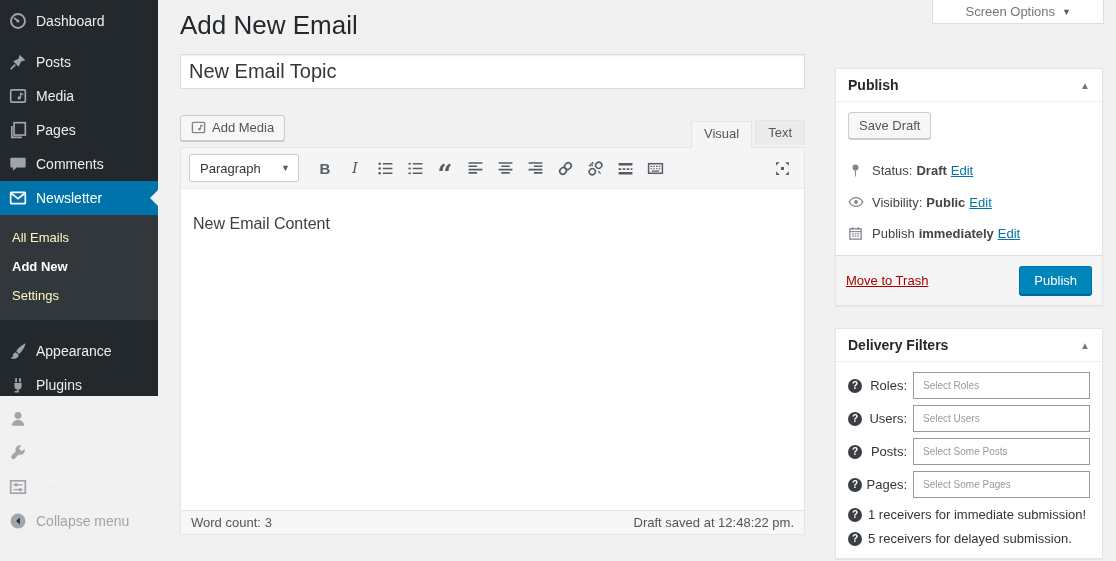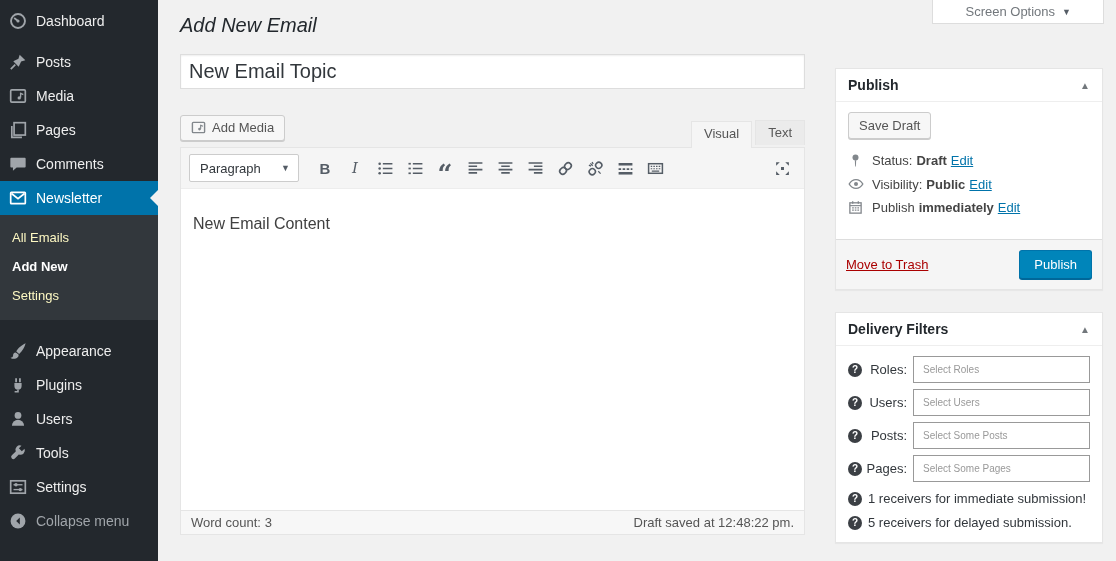--- a/index.html
+++ b/index.html
@@ -5,21 +5,21 @@
   * { box-sizing: border-box; margin: 0; padding: 0; }
   html,body { width:1116px; height:561px; overflow:hidden; }
   body {
     background:#f1f1f1;
     font-family:"Liberation Sans", sans-serif;
     font-size:13px; color:#444;
     position:relative;
   }
   
   .sidebar {
-    position:absolute; left:0; top:0; width:158px; height:561px;
+    position:absolute; left:0; top:0; width:158px; height:396px;
     background:#23282d; color:#eee; z-index:5;
   }
   .menu { list-style:none; padding-top:4px; }
   .menu-item {
     display:flex; align-items:center; height:34px;
     padding:0 6px 0 8px; font-size:14px; color:#eee; cursor:pointer;
   }
   .menu-item .mi-icon {
     width:20px; min-width:20px; height:20px; display:flex; align-items:center; justify-content:center;
     color:#a0a5aa; margin-right:8px;
@@ -49,23 +49,22 @@
     background:#fff; border:1px solid #ddd; border-top:none;
     padding:4px 32px; color:#72777c; font-size:13px;
     display:flex; align-items:center; gap:7px; cursor:pointer;
   }
   .screen-options .so-arrow { font-size:9px; color:#555d66; }
   
   .main {
     position:absolute; left:158px; top:0; width:680px; padding:12px 0 0 22px;
   }
   h1.page-title {
-    font-size:20px; font-weight:400; color:#23282d; line-height:26px;
+    font-size:26px; font-weight:400; color:#23282d; line-height:26px;
     margin-bottom:16px;
-    font-style:italic;
   }
   .title-input {
     width:625px; height:35px; background:#fff; border:1px solid #ddd;
     box-shadow:inset 0 1px 2px rgba(0,0,0,.07);
     padding:3px 8px; font-size:20px; color:#32373c;
     font-family:"Liberation Sans", sans-serif; outline:none;
     margin-bottom:14px; display:block;
   }
   .editor-wrap { width:625px; }
   .editor-tools {
@@ -126,28 +125,28 @@
     display:flex; justify-content:space-between; align-items:center;
     padding:8px 12px; border-bottom:1px solid #eee; cursor:pointer;
   }
   .postbox-header .pb-title { font-size:14px; font-weight:bold; color:#23282d; }
   .postbox-header .pb-toggle { color:#72777c; font-size:10px; cursor:pointer; }
   .postbox-body { padding:10px 12px 12px; }
   .save-draft-btn {
     background:#f7f7f7; border:1px solid #ccc; border-radius:3px;
     box-shadow:0 1px 0 #ccc; padding:5px 10px; font-size:13px; color:#555; cursor:pointer;
   }
-  .pub-row { display:flex; align-items:center; margin-top:8px; font-size:13px; color:#444; }
-  .pub-row:first-of-type { margin-top:14px; }
+  .pub-row { display:flex; align-items:center; margin-top:16px; font-size:13px; color:#444; }
+  .pub-row:first-of-type { margin-top:24px; }
   .pub-row .pr-icon { color:#82878c; width:20px; min-width:20px; display:flex; justify-content:flex-start; }
   .pub-row span, .pub-row b { margin-right:4px; }
   .edit-link { color:#0073aa; text-decoration:underline; cursor:pointer; }
   .major-actions {
     display:flex; justify-content:space-between; align-items:center;
-    background:#f5f5f5; border-top:1px solid #ddd; padding:10px; margin-top:12px;
+    background:#f5f5f5; border-top:1px solid #ddd; padding:10px; margin-top:2px;
   }
   .trash-link { color:#a00; text-decoration:underline; font-size:13px; cursor:pointer; }
   .publish-btn {
     background:#0085ba; border:1px solid #0073aa; border-bottom-color:#006799;
     box-shadow:0 1px 0 #006799; border-radius:3px;
     color:#fff; font-size:13px; padding:6px 14px; cursor:pointer;
   }
   .filter-row { display:flex; align-items:center; margin-bottom:6px; }
   .help-badge {
     width:14px; height:14px; min-width:14px; border-radius:50%;

